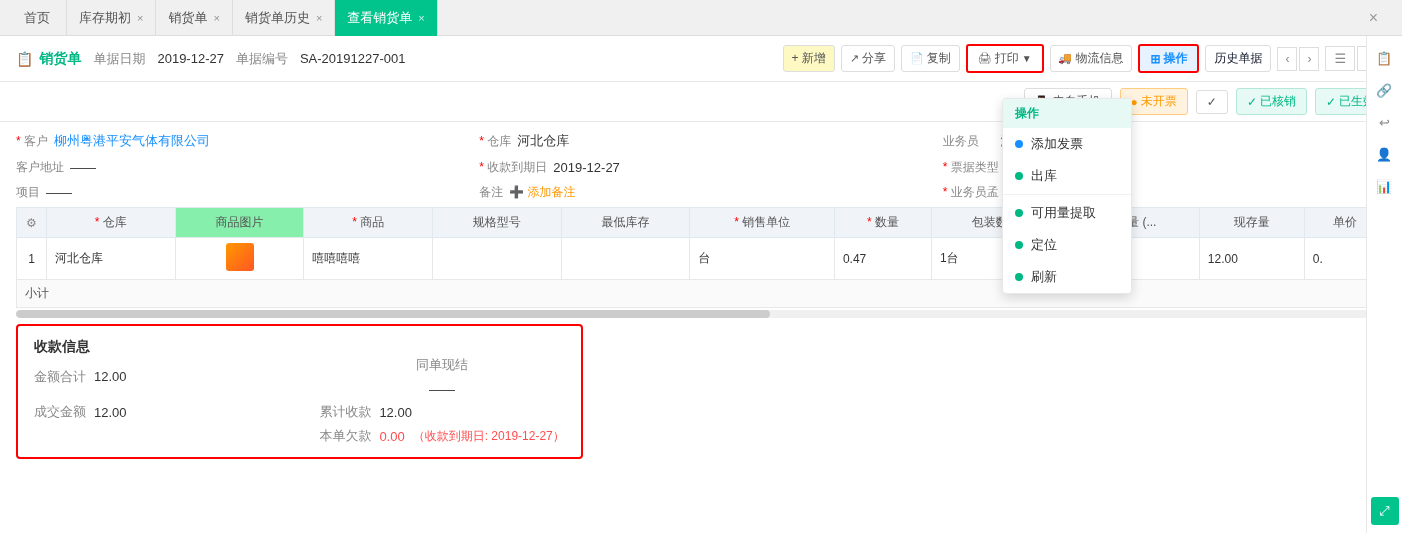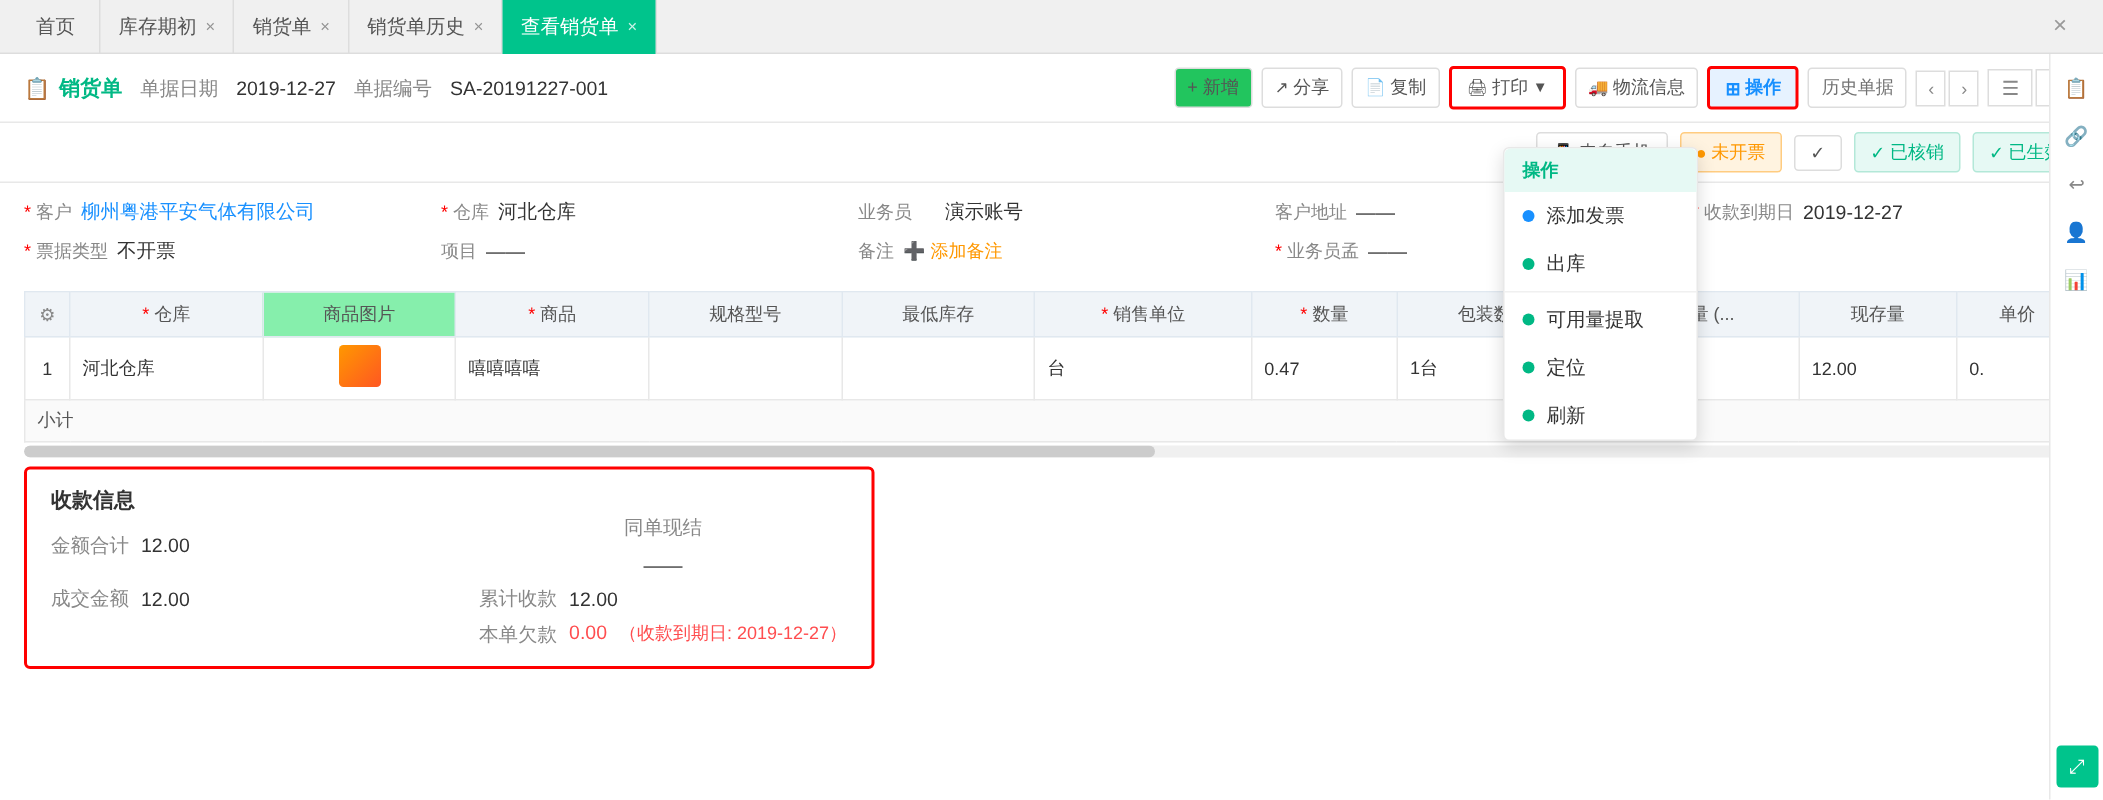--- a/index.html
+++ b/index.html
@@ -46,21 +46,21 @@
       <span>2019-12-27</span>
     </div>
     <div style="font-size:13px;color:#888;">
       <span>单据编号</span>
     </div>
     <div style="font-size:13px;color:#333;">
       <span>SA-20191227-001</span>
     </div>
 
     <div style="margin-left:auto;display:flex;align-items:center;gap:6px;flex-wrap:wrap;">
-      <button style="display:flex;align-items:center;gap:3px;padding:4px 8px;border:1px solid #ddd;border-radius:3px;cursor:pointer;font-size:12px;color:#555;background:#22c55e;">
+      <button style="display:flex;align-items:center;gap:3px;padding:4px 8px;border:1px solid #ddd;border-radius:3px;cursor:pointer;font-size:12px;color:#555;background:#fef9c3;">
         <span>+ 新增</span>
       </button>
       <button style="display:flex;align-items:center;gap:3px;padding:4px 8px;border:1px solid #ddd;border-radius:3px;cursor:pointer;font-size:12px;color:#555;background:#fff;">
         <span style="font-size:11px;">↗</span>
         <span>分享</span>
       </button>
       <button style="display:flex;align-items:center;gap:3px;padding:4px 8px;border:1px solid #ddd;border-radius:3px;cursor:pointer;font-size:12px;color:#555;background:#fff;">
         <span style="font-size:11px;">📄</span>
         <span>复制</span>
       </button>
@@ -70,21 +70,21 @@
         <span style="font-size:10px;">▼</span>
       </button>
       <button style="display:flex;align-items:center;gap:3px;padding:4px 8px;border:1px solid #ddd;border-radius:3px;cursor:pointer;font-size:12px;color:#555;background:#fff;">
         <span style="font-size:11px;">🚚</span>
         <span>物流信息</span>
       </button>
       <button style="display:flex;align-items:center;gap:3px;padding:4px 10px;border:2px solid red;border-radius:3px;cursor:pointer;font-size:12px;color:#1890ff;background:#e6f2ff;font-weight:bold;">
         <span style="font-size:12px;">⊞</span>
         <span>操作</span>
       </button>
-      <button style="display:flex;align-items:center;gap:3px;padding:4px 8px;border:1px solid #ddd;border-radius:3px;cursor:pointer;font-size:12px;color:#737373;background:#fff;">
+      <button style="display:flex;align-items:center;gap:3px;padding:4px 8px;border:1px solid #ddd;border-radius:3px;cursor:pointer;font-size:12px;color:#0f172a;background:#fff;">
         <span>历史单据</span>
       </button>
       <div style="display:flex;gap:2px;">
         <button style="padding:4px 7px;border:1px solid #ddd;cursor:pointer;background:#fff;font-size:12px;color:#888;">‹</button>
         <button style="padding:4px 7px;border:1px solid #ddd;cursor:pointer;background:#fff;font-size:12px;color:#888;">›</button>
       </div>
       <div style="display:flex;gap:2px;">
         <button style="padding:4px 8px;border:1px solid #ddd;cursor:pointer;background:#fff;font-size:13px;color:#888;">☰</button>
         <button style="padding:4px 8px;border:1px solid #ddd;cursor:pointer;background:#fff;font-size:13px;color:#888;">⊞</button>
       </div>
@@ -106,21 +106,21 @@
     <button style="display:flex;align-items:center;gap:3px;padding:4px 10px;border:1px solid #b3e8d8;border-radius:3px;cursor:pointer;font-size:12px;color:#00b884;background:#e6f9f4;">
       <span>✓</span>
       <span>已核销</span>
     </button>
     <button style="display:flex;align-items:center;gap:3px;padding:4px 10px;border:1px solid #b3e8d8;border-radius:3px;cursor:pointer;font-size:12px;color:#00b884;background:#e6f9f4;">
       <span>✓</span>
       <span>已生效</span>
     </button>
   </div>
 
-  <div style="padding:10px 16px 18px; display:grid; grid-template-columns:1fr 1fr 1fr 1fr 1fr; gap:8px 20px;">
+  <div style="padding:10px 16px 6px; display:grid; grid-template-columns:1fr 1fr 1fr; gap:8px 20px;">
     <div style="display:flex;align-items:center;gap:6px;">
       <span style="color:#888;font-size:12px;white-space:nowrap;"><span style="color:red;">*</span> <span>客户</span></span>
       <span style="font-size:13px;color:#1890ff;">柳州粤港平安气体有限公司</span>
     </div>
     <div style="display:flex;align-items:center;gap:6px;">
       <span style="color:#888;font-size:12px;white-space:nowrap;"><span style="color:red;">*</span> <span>仓库</span></span>
       <span style="font-size:13px;color:#333;">河北仓库</span>
     </div>
     <div style="display:flex;align-items:center;gap:22px;">
       <span style="color:#888;font-size:12px;white-space:nowrap;"><span>业务员</span></span>
@@ -212,21 +212,21 @@
         </div>
         <div style="display:flex;align-items:center;gap:8px;">
           <span style="color:#888;white-space:nowrap;">成交金额</span>
           <span style="color:#333;">12.00</span>
         </div>
         <div style="display:flex;align-items:center;gap:8px;">
           <span style="color:#888;white-space:nowrap;">累计收款</span>
           <span style="color:#333;">12.00</span>
         </div>
         <div></div>
-        <div style="display:flex;gap:8px;">
+        <div style="display:flex;align-items:center;gap:8px;">
           <span style="color:#888;white-space:nowrap;">本单欠款</span>
           <span style="color:#ff4d4f;">0.00</span>
           <span style="color:#ff4d4f;font-size:12px;">（收款到期日: 2019-12-27）</span>
         </div>
       </div>
     </div>
   </div>
 </div>
 
 <div style="position:fixed;top:98px;right:270px;background:#fff;border:1px solid #e8e8e8;border-radius:4px;box-shadow:0 4px 12px rgba(0,0,0,0.15);width:130px;z-index:100;">

